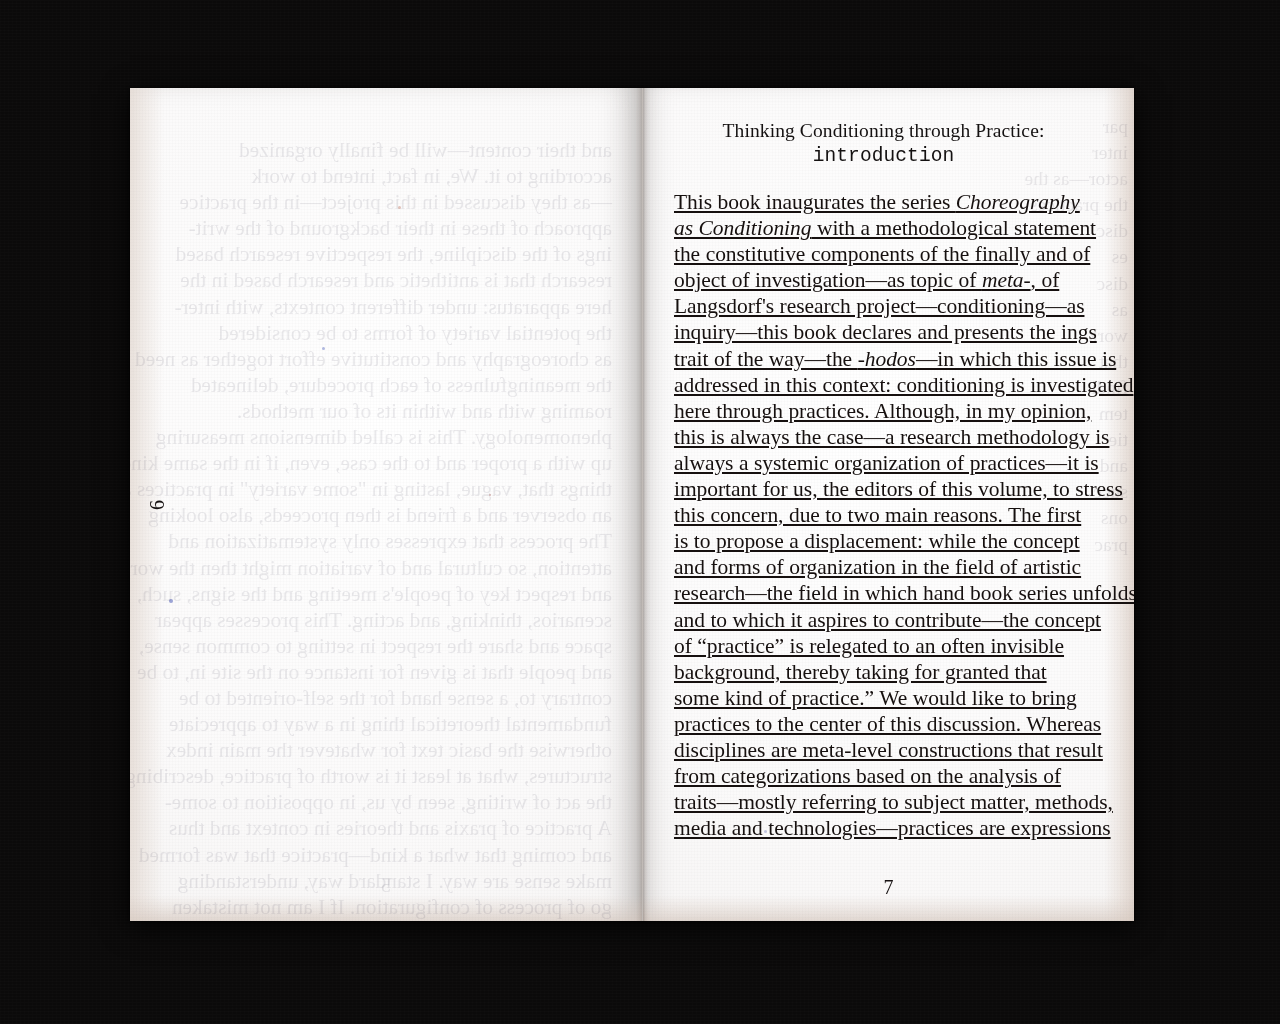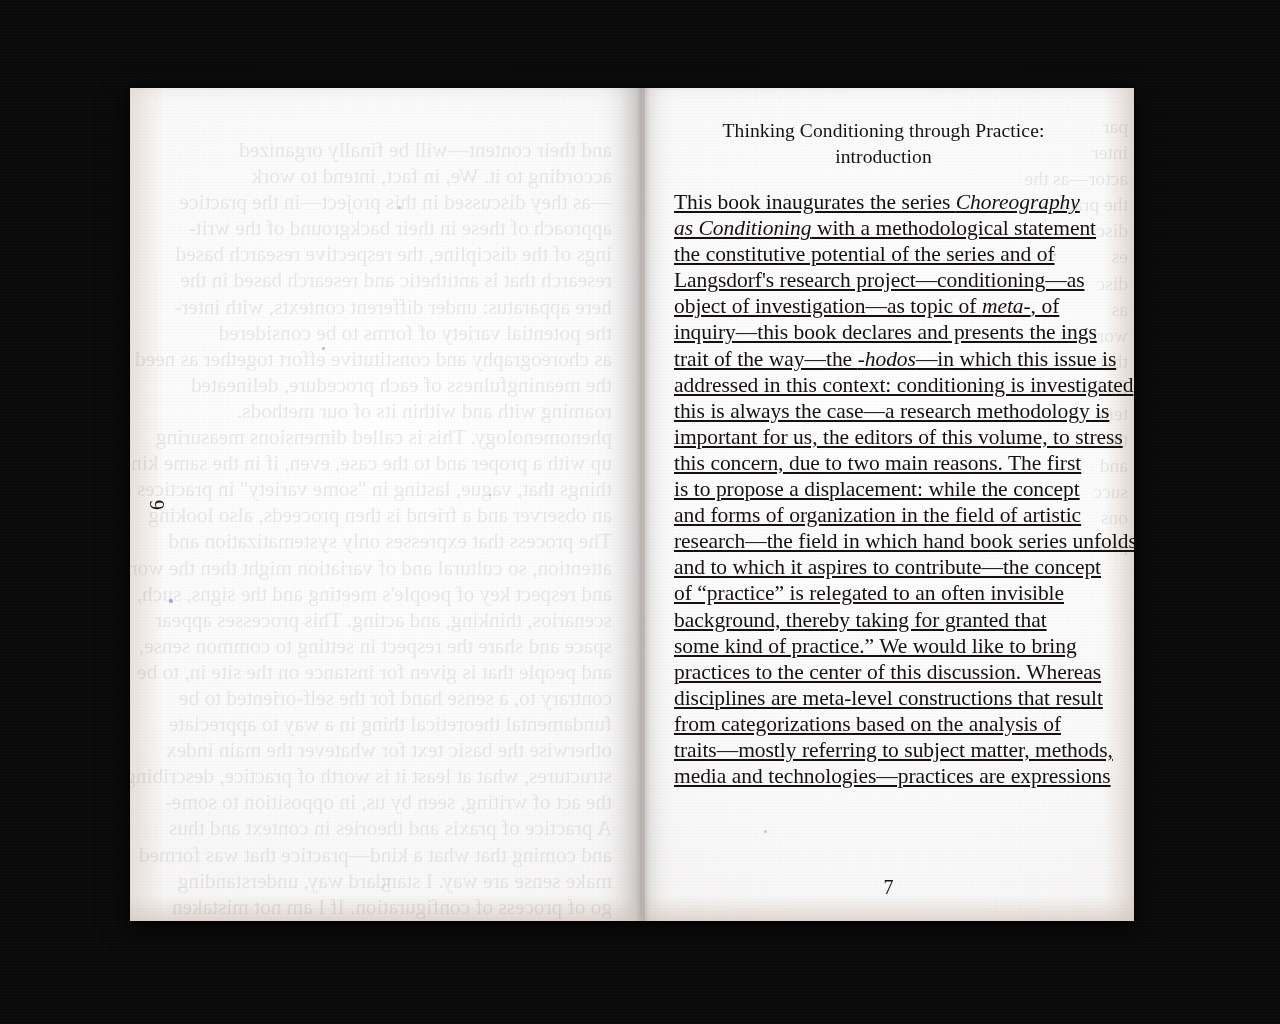--- a/index.html
+++ b/index.html
@@ -123,21 +123,21 @@
 
   #chapter-title {
     text-align: center;
     font-size: 19.5px;
     line-height: 25.5px;
     color: #141111;
     letter-spacing: .1px;
     margin: 0 0 20px 0;
     font-weight: normal;
   }
-  #chapter-title .line2 { display: block; }
+  #chapter-title .line2 { display: block; font-family: Liberation Mono, monospace; }
 
   #body-copy {
     font-size: 21.5px;
     line-height: 26.1px;
     color: #16100f;
     letter-spacing: -0.05px;
     word-spacing: .2px;
     text-decoration: underline;
   }
   #body-copy .ln { display: block; white-space: nowrap; }
@@ -315,27 +315,29 @@
       <div class="recto-inner">
 
         <h1 id="chapter-title">
           <span class="line1">Thinking Conditioning through Practice:</span>
           <span class="line2">introduction</span>
         </h1>
 
         <div id="body-copy">
             <span class="ln">This book inaugurates the series <i>Choreography</i></span>
             <span class="ln"><i>as Conditioning</i> with a methodological statement</span>
-            <span class="ln">the constitutive potential of the series and of</span>
+            <span class="ln">the constitutive components of the finally and of</span>
+            <span class="ln">object of investigation—as topic of <i>meta-</i>, of</span>
             <span class="ln">Langsdorf's research project—conditioning—as</span>
-            <span class="ln">object of investigation—as topic of <i>meta-</i>, of</span>
             <span class="ln">inquiry—this book declares and presents the ings</span>
             <span class="ln">trait of the way—the <i>-hodos</i>—in which this issue is</span>
             <span class="ln">addressed in this context: conditioning is investigated</span>
+            <span class="ln">here through practices. Although, in my opinion,</span>
             <span class="ln">this is always the case—a research methodology is</span>
+            <span class="ln">always a systemic organization of practices—it is</span>
             <span class="ln">important for us, the editors of this volume, to stress</span>
             <span class="ln">this concern, due to two main reasons. The first</span>
             <span class="ln">is to propose a displacement: while the concept</span>
             <span class="ln">and forms of organization in the field of artistic</span>
             <span class="ln">research—the field in which hand book series unfolds</span>
             <span class="ln">and to which it aspires to contribute—the concept</span>
             <span class="ln">of “practice” is relegated to an often invisible</span>
             <span class="ln">background, thereby taking for granted that</span>
             <span class="ln">some kind of practice.” We would like to bring</span>
             <span class="ln">practices to the center of this discussion. Whereas</span>

